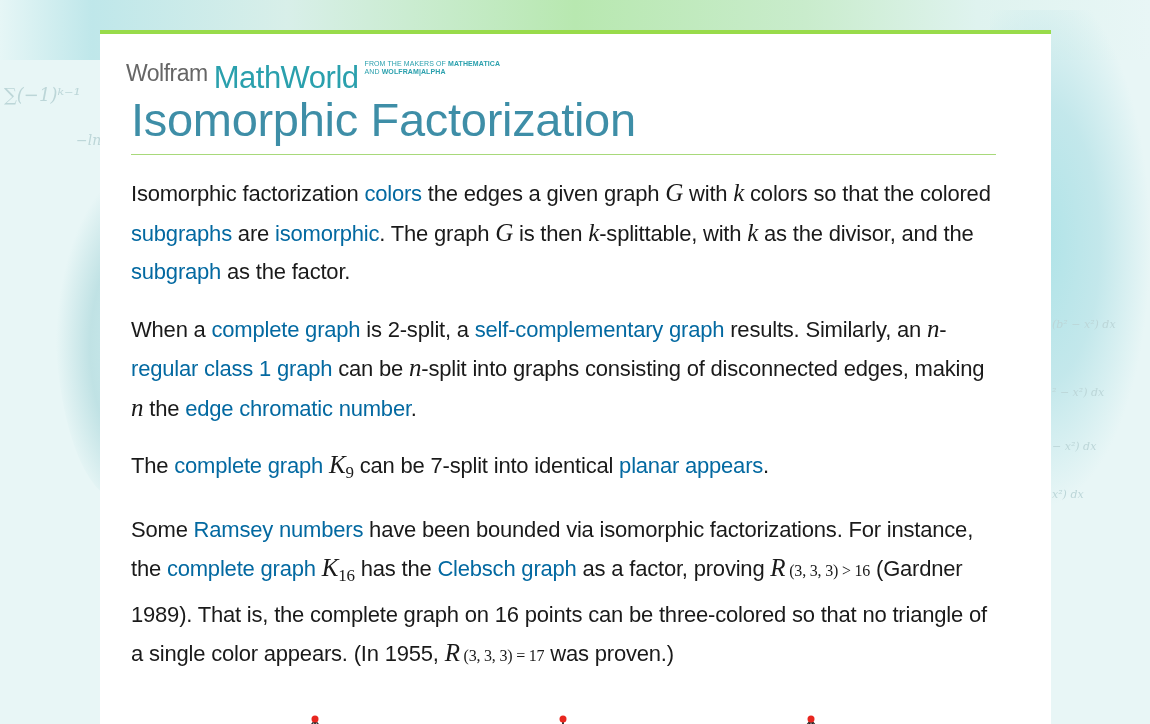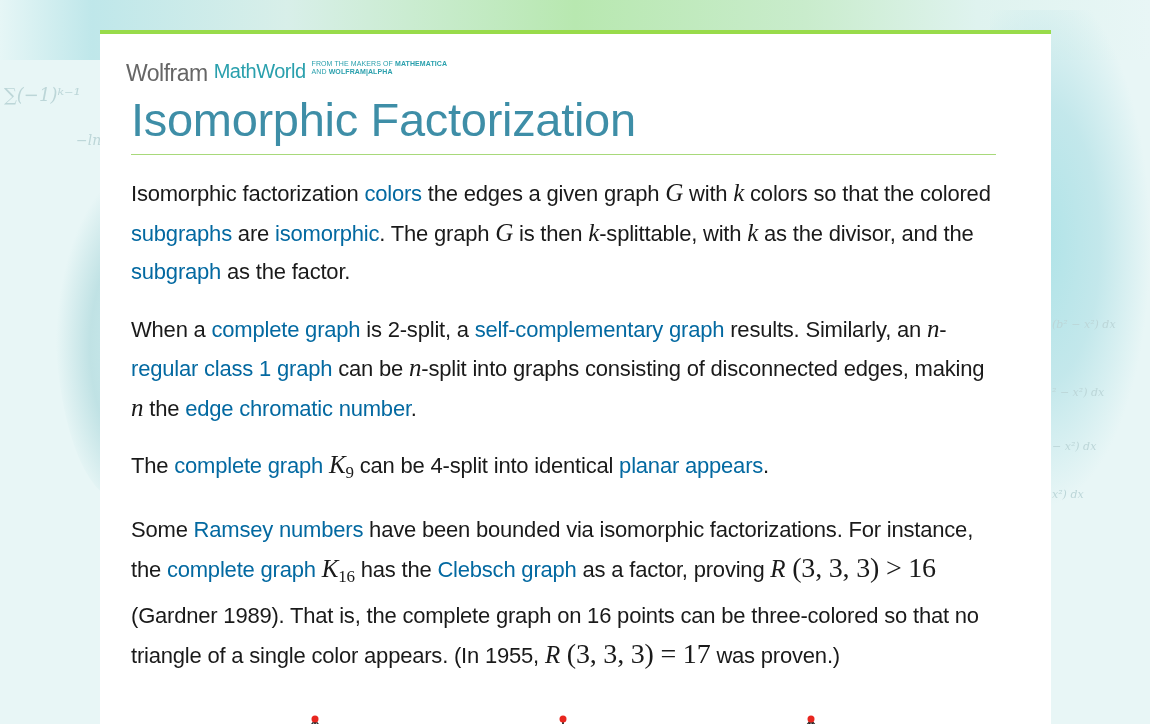--- a/index.html
+++ b/index.html
@@ -37,42 +37,42 @@
   .card {
     position: absolute; left: 100px; top: 30px; width: 951px; height: 720px;
     background: #ffffff;
     border-top: 4px solid #98db4a;
   }
   .logo {
     position: absolute; left: 26px; top: 26px; height: 28px;
     display: flex; align-items: flex-start; white-space: nowrap;
   }
   .logo .wolfram { color: #666666; font-size: 23px; letter-spacing: -0.5px; }
-  .logo .mathworld { color: #2aa0ad; font-size: 20px; letter-spacing: -0.5px; margin-left: 6px; }
+  .logo .mathworld { color: #2aa0ad; font-size: 31px; letter-spacing: -0.5px; margin-left: 6px; }
   .logo .tag {
     margin-left: 6px; margin-bottom: 3px;
     font-size: 7px; line-height: 8px; color: #2aa0ad; letter-spacing: 0.1px;
   }
   .logo .tag b { font-weight: bold; }
   .title {
     position: absolute; left: 31px; top: 58px;
     font-size: 47px; color: #3e8ea7; font-weight: normal; letter-spacing: -0.3px;
   }
   .title-rule {
     position: absolute; left: 31px; top: 120px; width: 865px; height: 1px;
     background: #a8d97a;
   }
   .content {
     position: absolute; left: 31px; top: 140px; width: 860px;
     font-size: 22px; line-height: 38.5px; color: #1a1a1a; letter-spacing: -0.2px;
   }
   .content p { margin-bottom: 18px; }
   .content a { color: #0369a1; text-decoration: none; }
   .math { font-family: "Liberation Serif", "DejaVu Serif", serif; font-style: italic; font-size: 25px; }
-  .mathr { font-family: "Liberation Serif", "DejaVu Serif", serif; font-size: 28px; }
+  .mathr { font-family: "Liberation Serif", "DejaVu Serif", serif; font-size: 16px; }
   .math sub, .mathr sub { font-style: normal; font-size: 17px; vertical-align: -5px; }
 
   .graphs {
     position: absolute; left: 0; top: 680px; width: 951px; height: 20px;
   }
   .graph {
     position: absolute; top: 0; width: 30px; height: 20px;
   }
 </style>
 </head>
@@ -100,21 +100,21 @@
   </a>
 
   <h1 class="title">Isomorphic Factorization</h1>
   <div class="title-rule"></div>
 
   <article class="content">
     <p><span>Isomorphic factorization </span><a>colors</a><span> the edges a given graph </span><span class="math">G</span><span> with </span><span class="math">k</span><span> colors so that the colored </span><a>subgraphs</a><span> are </span><a>isomorphic</a><span>. The graph </span><span class="math">G</span><span> is then </span><span class="math">k</span><span>-splittable, with </span><span class="math">k</span><span> as the divisor, and the </span><a>subgraph</a><span> as the factor.</span></p>
 
     <p><span>When a </span><a>complete graph</a><span> is 2-split, a </span><a>self-complementary graph</a><span> results. Similarly, an </span><span class="math">n</span><span>-</span><a>regular class 1 graph</a><span> can be </span><span class="math">n</span><span>-split into graphs consisting of disconnected edges, making </span><span class="math">n</span><span> the </span><a>edge chromatic number</a><span>.</span></p>
 
-    <p><span>The </span><a>complete graph</a><span> </span><span class="math"><span>K</span><sub>9</sub></span><span> can be 4-split into identical </span><a>planar appears</a><span>.</span></p>
+    <p><span>The </span><a>complete graph</a><span> </span><span class="math"><span>K</span><sub>9</sub></span><span> can be 7-split into identical </span><a>planar appears</a><span>.</span></p>
 
     <p><span>Some </span><a>Ramsey numbers</a><span> have been bounded via isomorphic factorizations. For instance, the </span><a>complete graph</a><span> </span><span class="math"><span>K</span><sub>16</sub></span><span> has the </span><a>Clebsch graph</a><span> as a factor, proving </span><span><span class="math">R</span><span class="mathr"> (3, 3, 3) &gt; 16</span></span><span> (Gardner 1989). That is, the complete graph on 16 points can be three-colored so that no triangle of a single color appears. (In 1955, </span><span><span class="math">R</span><span class="mathr"> (3, 3, 3) = 17</span></span><span> was proven.)</span></p>
   </article>
 
   <div class="graphs">
     <svg class="graph" style="left:200px" width="30" height="20">
       <line x1="15" y1="6" x2="4" y2="20" stroke="#222" stroke-width="1.2"></line>
       <line x1="15" y1="6" x2="26" y2="20" stroke="#222" stroke-width="1.2"></line>
       <line x1="15" y1="6" x2="12" y2="20" stroke="#222" stroke-width="1.2"></line>
       <line x1="15" y1="6" x2="18" y2="20" stroke="#222" stroke-width="1.2"></line>

